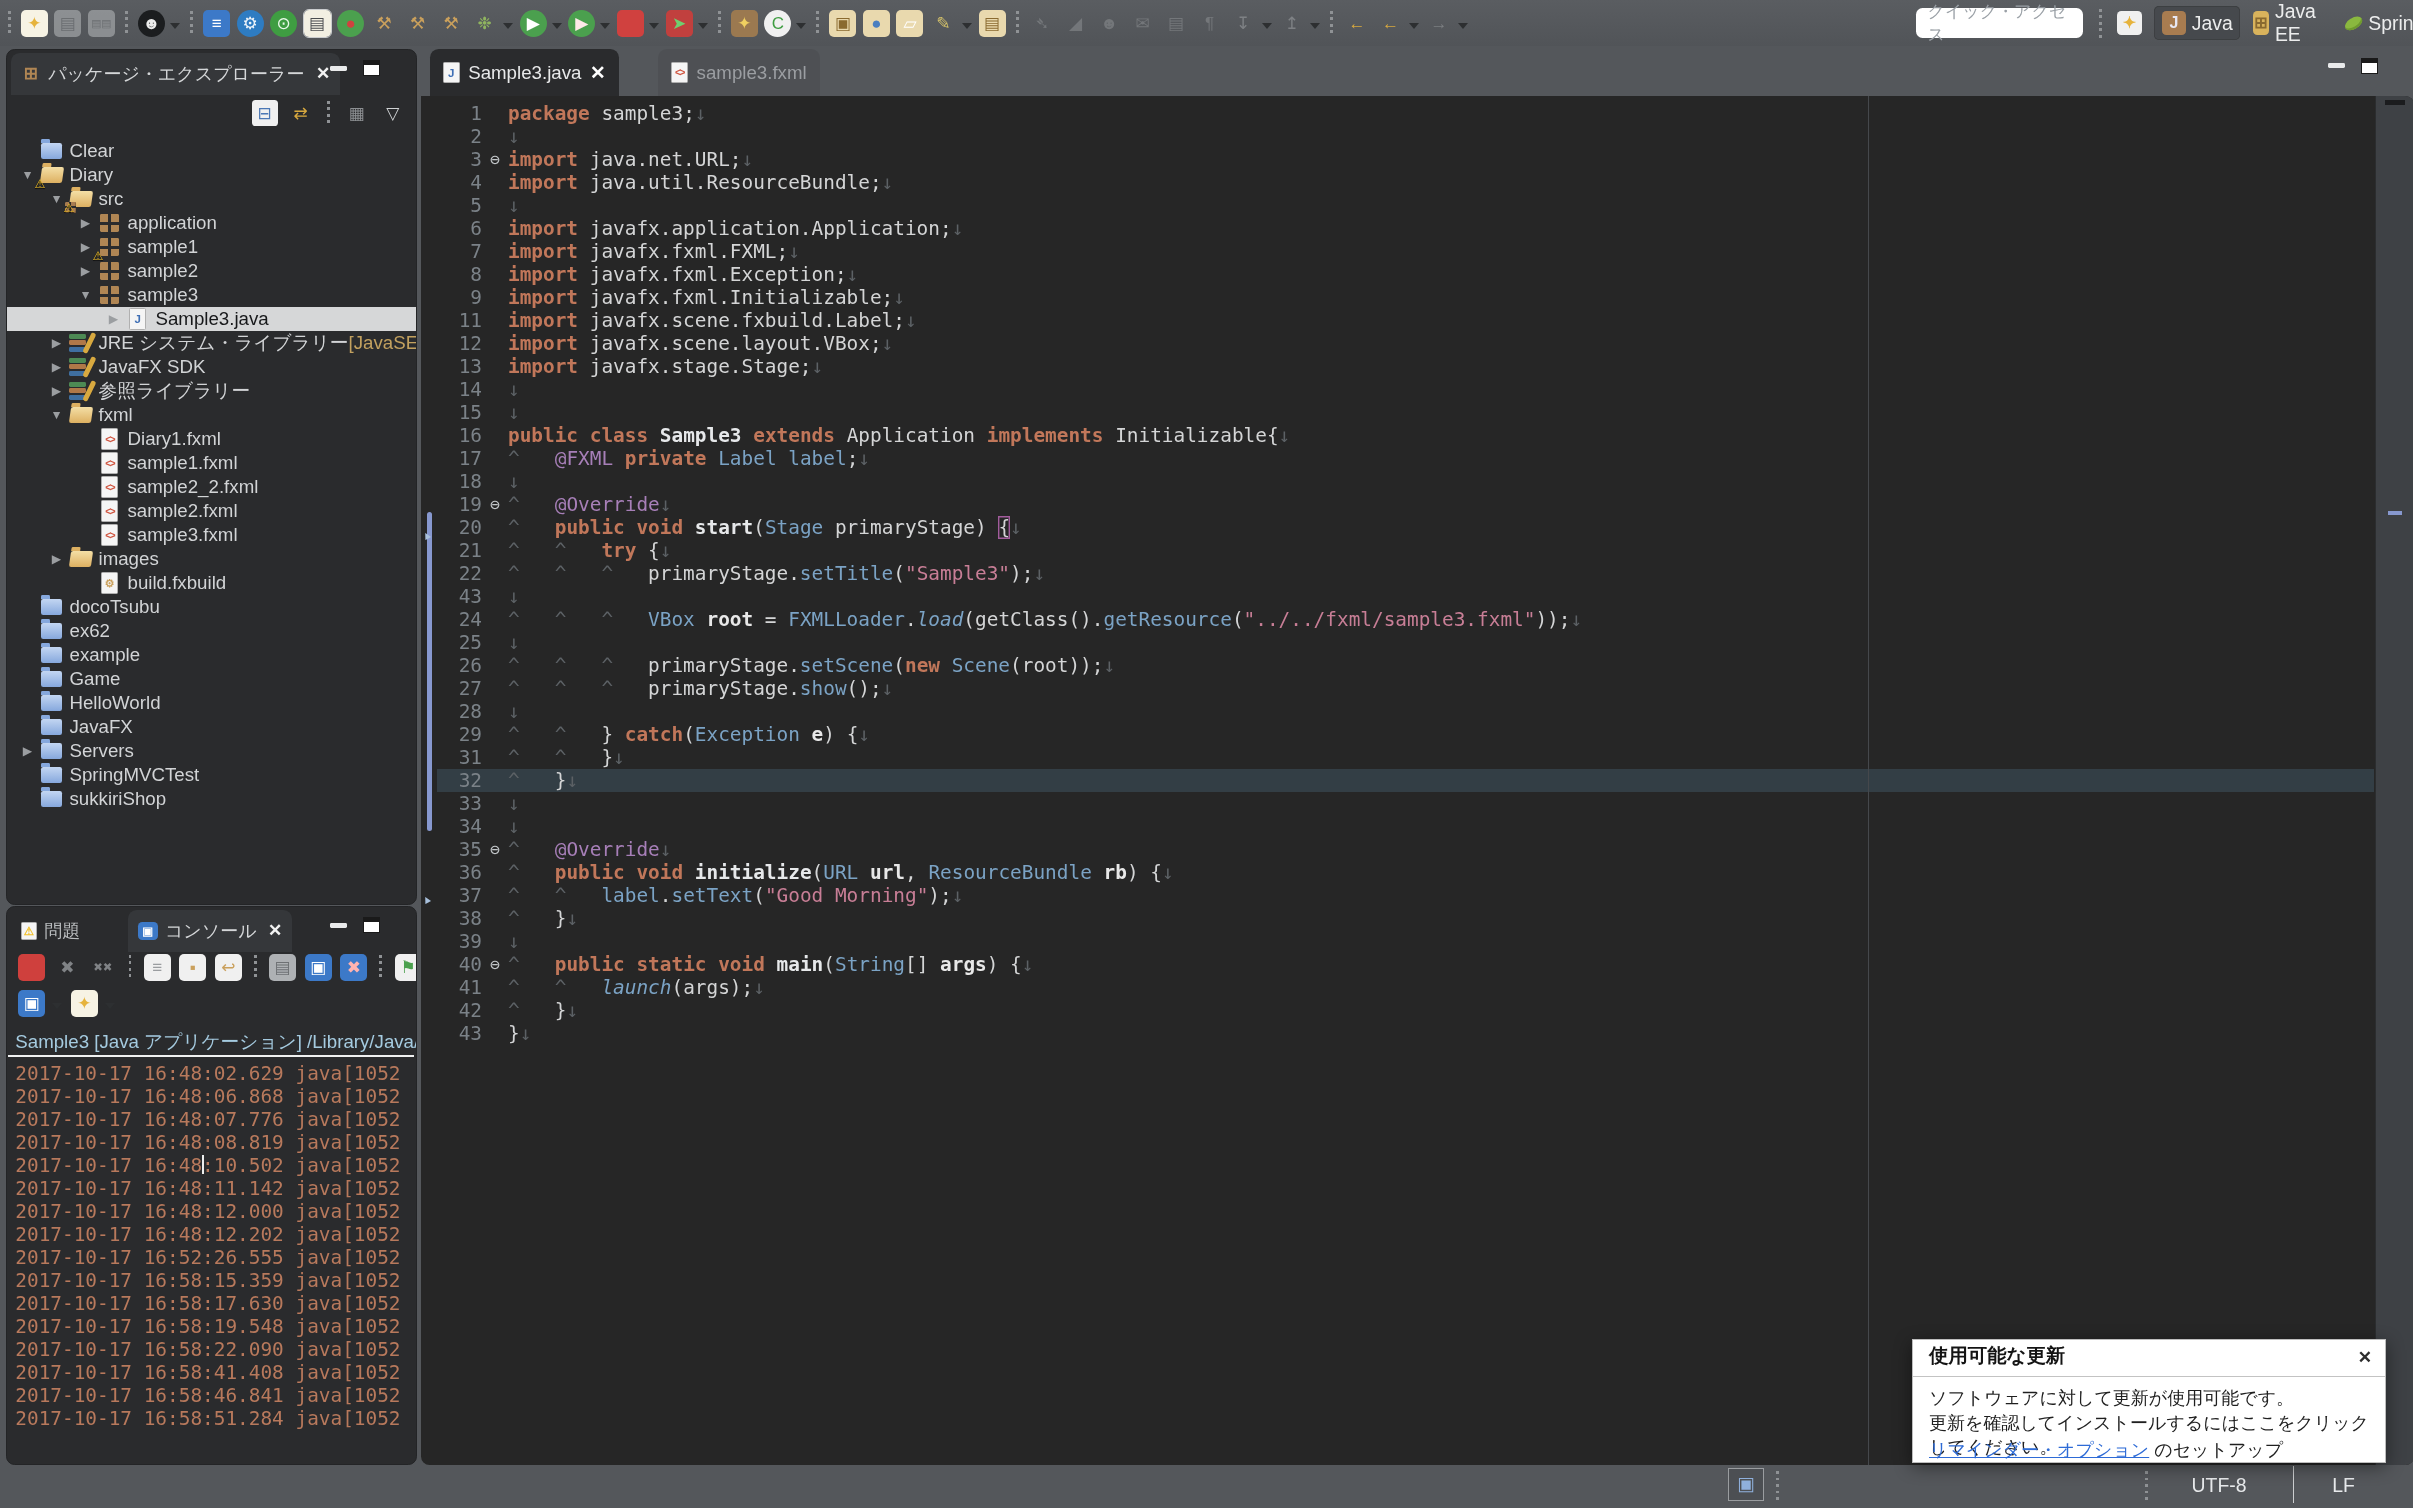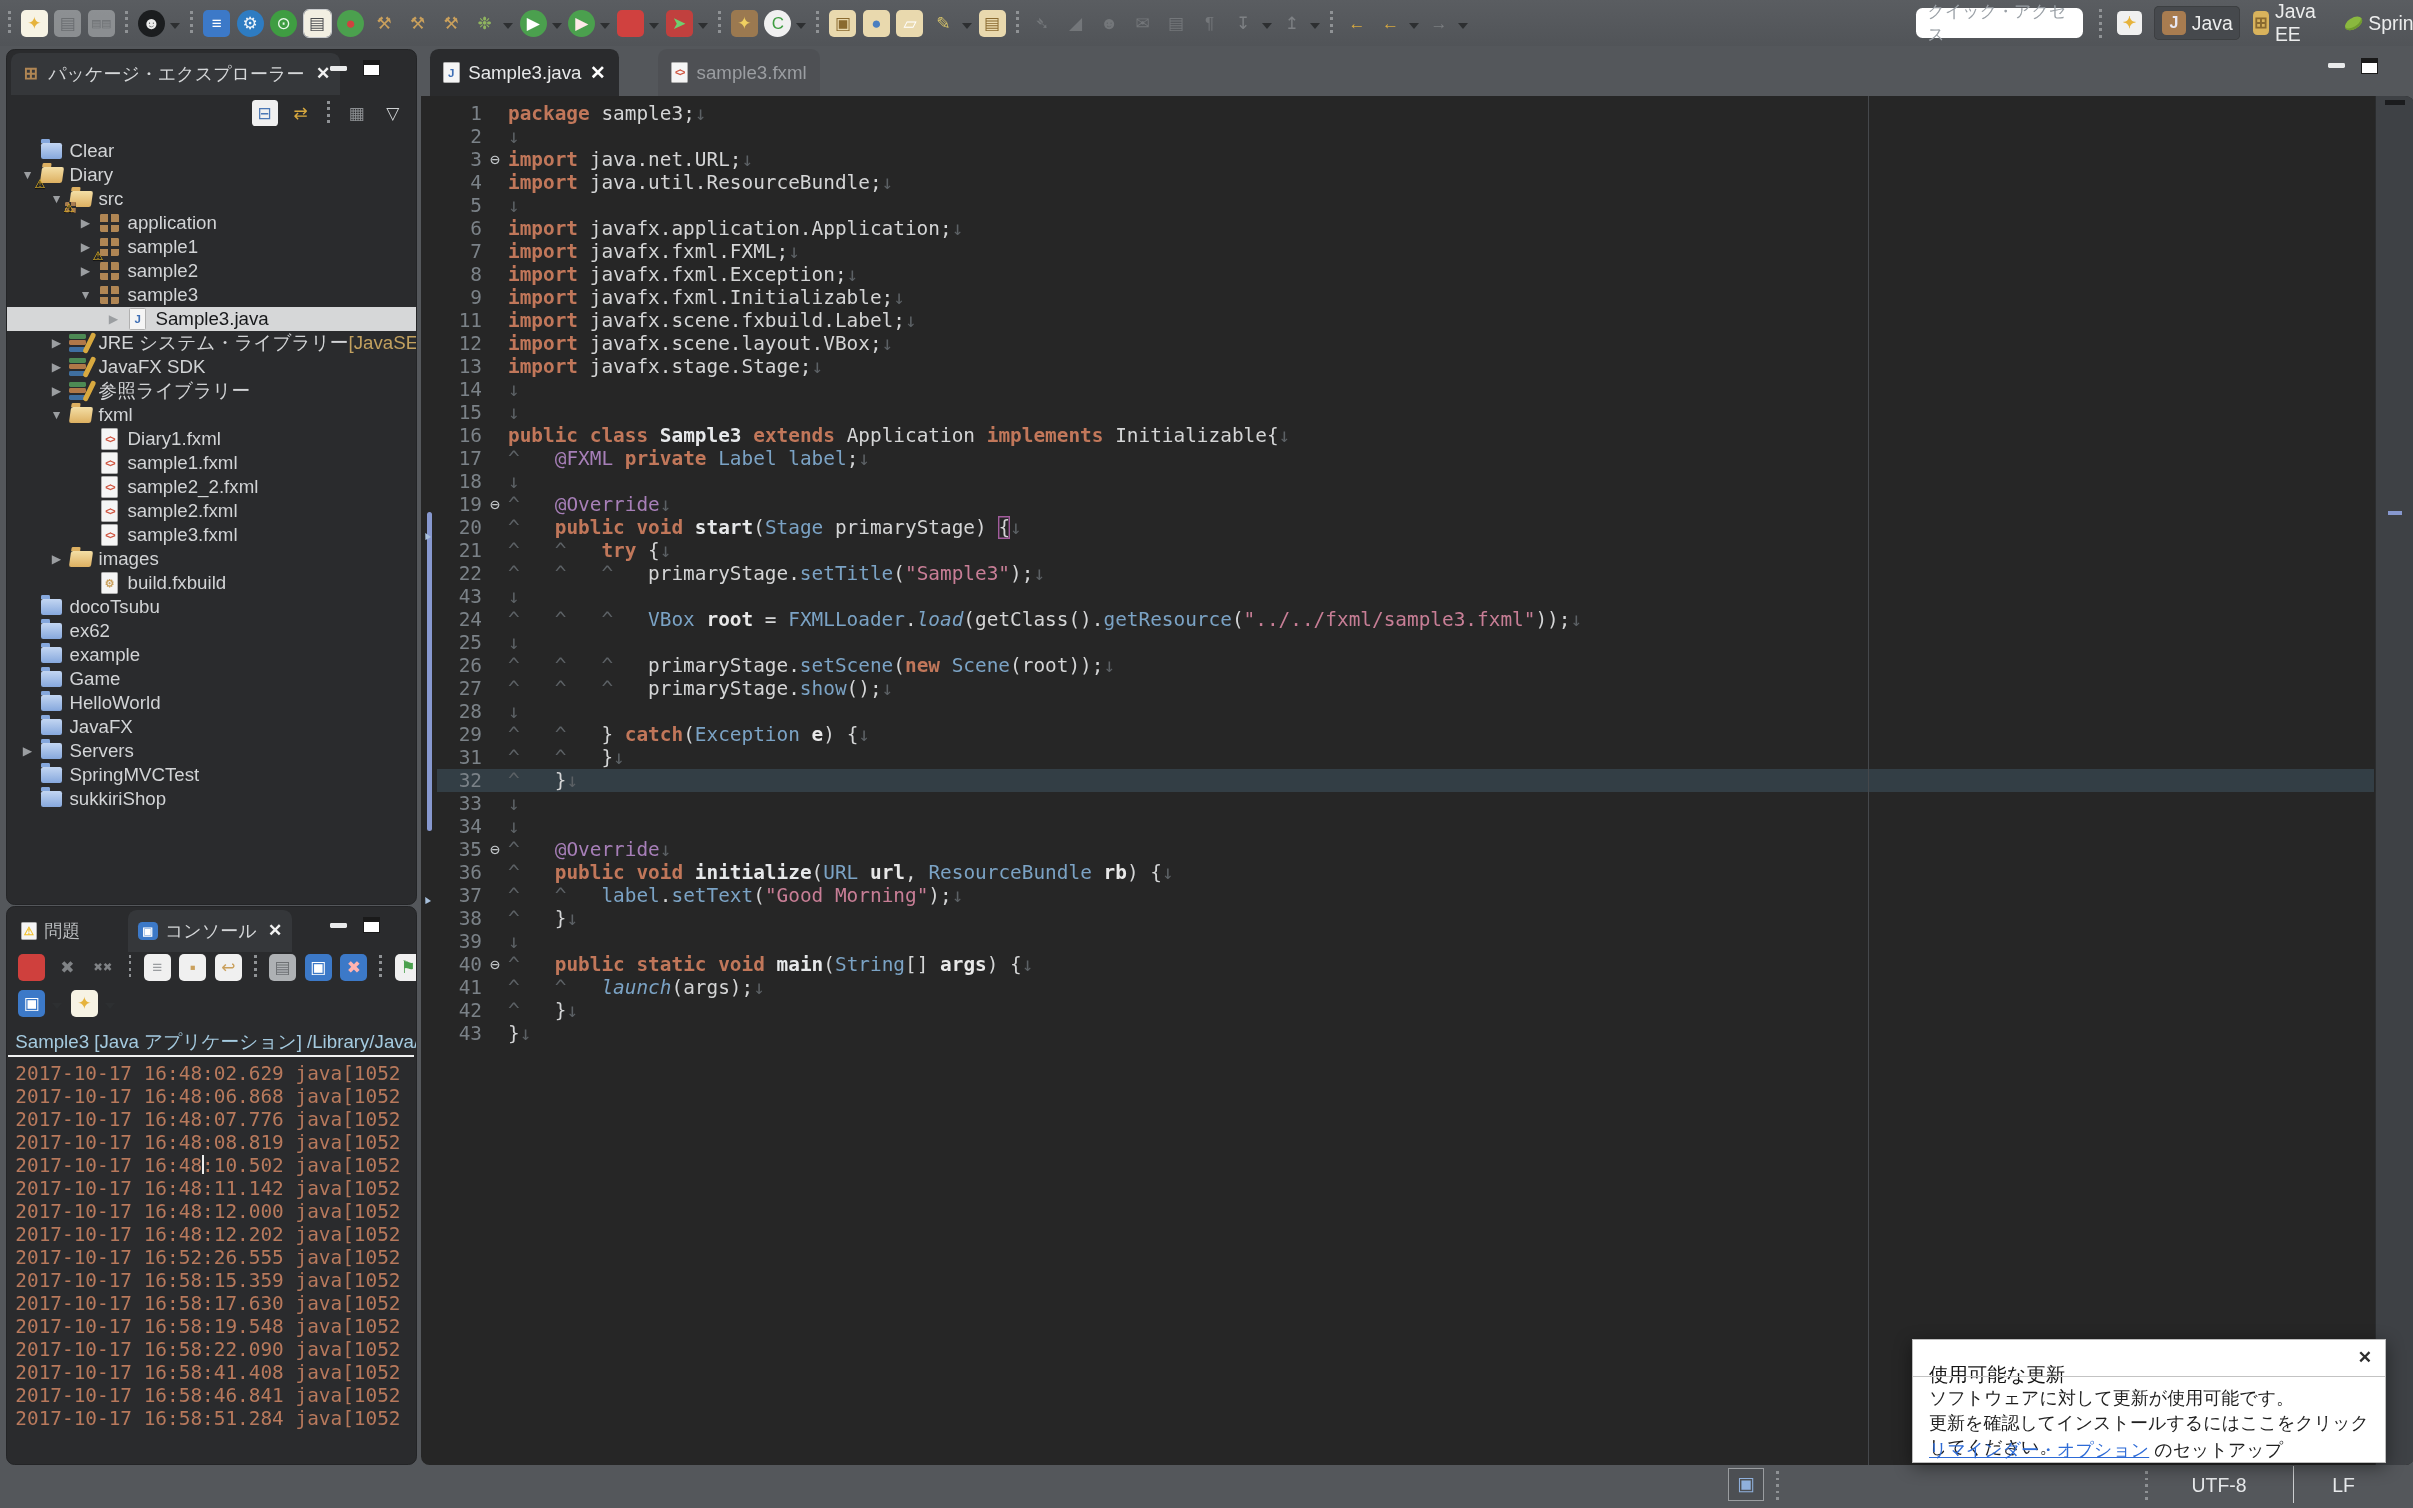--- a/index.html
+++ b/index.html
@@ -119,21 +119,21 @@
   .tk-f { color:#7ba3c5; }
   .tk-br { color:#d4d5d6; box-shadow:inset 0 0 0 1.4px #a25c9c; }
   #print-margin { position:absolute; left:1447px; top:0; bottom:0; width:1.4px; background:#45484c; }
   #overview { position:absolute; right:0; top:0; bottom:0; width:39px; background:#3e4145; border-left:1.4px solid #2b2d2f; }
   #overview .om1 { position:absolute; left:8.6px; top:4.3px; width:20px; height:5px; background:#1b1c1e; }
   #overview .om2 { position:absolute; left:11.5px; top:415px; width:14.4px; height:3.6px; background:#8798cf; }
 
   
   #notif { position:absolute; left:1912px; top:1339px; width:474px; height:124px; background:#ffffff;
            border:0.7px solid #bdbdbd; box-shadow:0 4.3px 17px rgba(0,0,0,.45); z-index:20; }
-  #notif .nt { position:absolute; left:16px; top:21px; font-size:19.4px; font-weight:normal; color:#141414; }
+  #notif .nt { position:absolute; left:16px; top:2px; font-size:19.4px; font-weight:bold; color:#141414; }
   #notif .nx { position:absolute; right:13px; top:7.2px; font-size:17px; font-weight:bold; color:#2d2d2d; }
   #notif .ndiv { position:absolute; left:0; right:0; top:36px; height:1.4px; background:#c3c3c3; }
   #notif .nb1 { position:absolute; left:16px; top:46px; font-size:18px; color:#1f1f1f; }
   #notif .nb2 { position:absolute; left:16px; top:71px; font-size:18px; color:#1f1f1f; }
   #notif .nlink { position:absolute; left:16px; top:98px; font-size:18px; color:#1f1f1f; }
   #notif .nlink a { color:#2e6bd6; text-decoration:underline; }
 
   
   #statusbar { position:absolute; left:0; top:1465px; width:2413px; height:43px; background:#54575b; }
   #sb-install { position:absolute; left:1728px; top:2.9px; width:36px; height:33px; border:1.4px solid #9a9da0;

